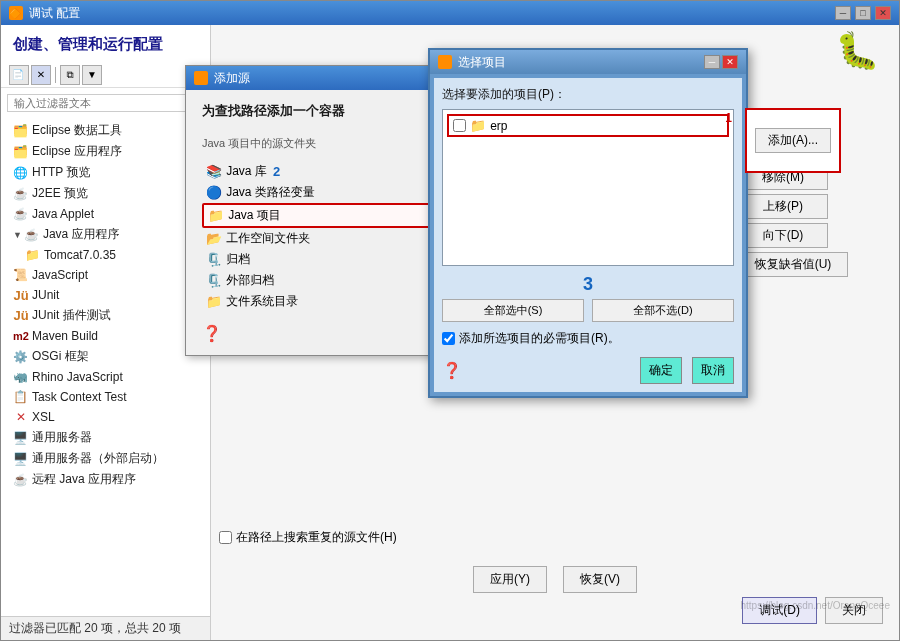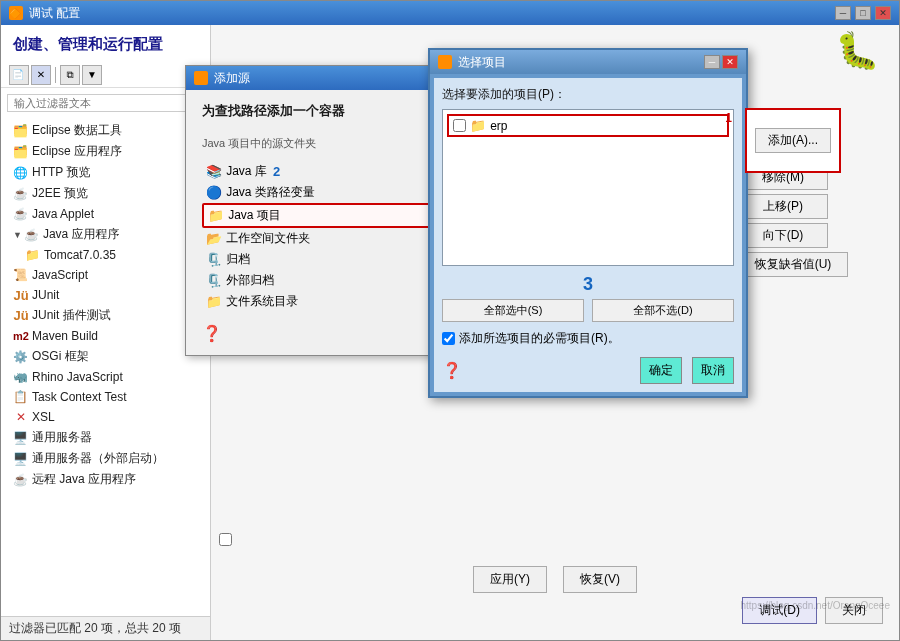--- a/index.html
+++ b/index.html
@@ -435,20 +435,21 @@
 
     <div class="right-panel">
 
       <div style="display:flex; flex-direction:column; height:100%;">
 
         <div style="flex:1;"></div>
 
         <div class="checkbox-section">
           <div class="checkbox-row">
             <input type="checkbox" style="">
+            <label>在路径上搜索重复的源文件(H)</label>
           </div>
         </div>
 
         <div class="bottom-buttons">
           <button class="bottom-btn">应用(Y)</button>
           <button class="bottom-btn">恢复(V)</button>
         </div>
 
         <div style="display:flex; justify-content:flex-end; gap:8px; padding: 4px 8px 8px;">
           <button class="bottom-btn primary">调试(D)</button>

